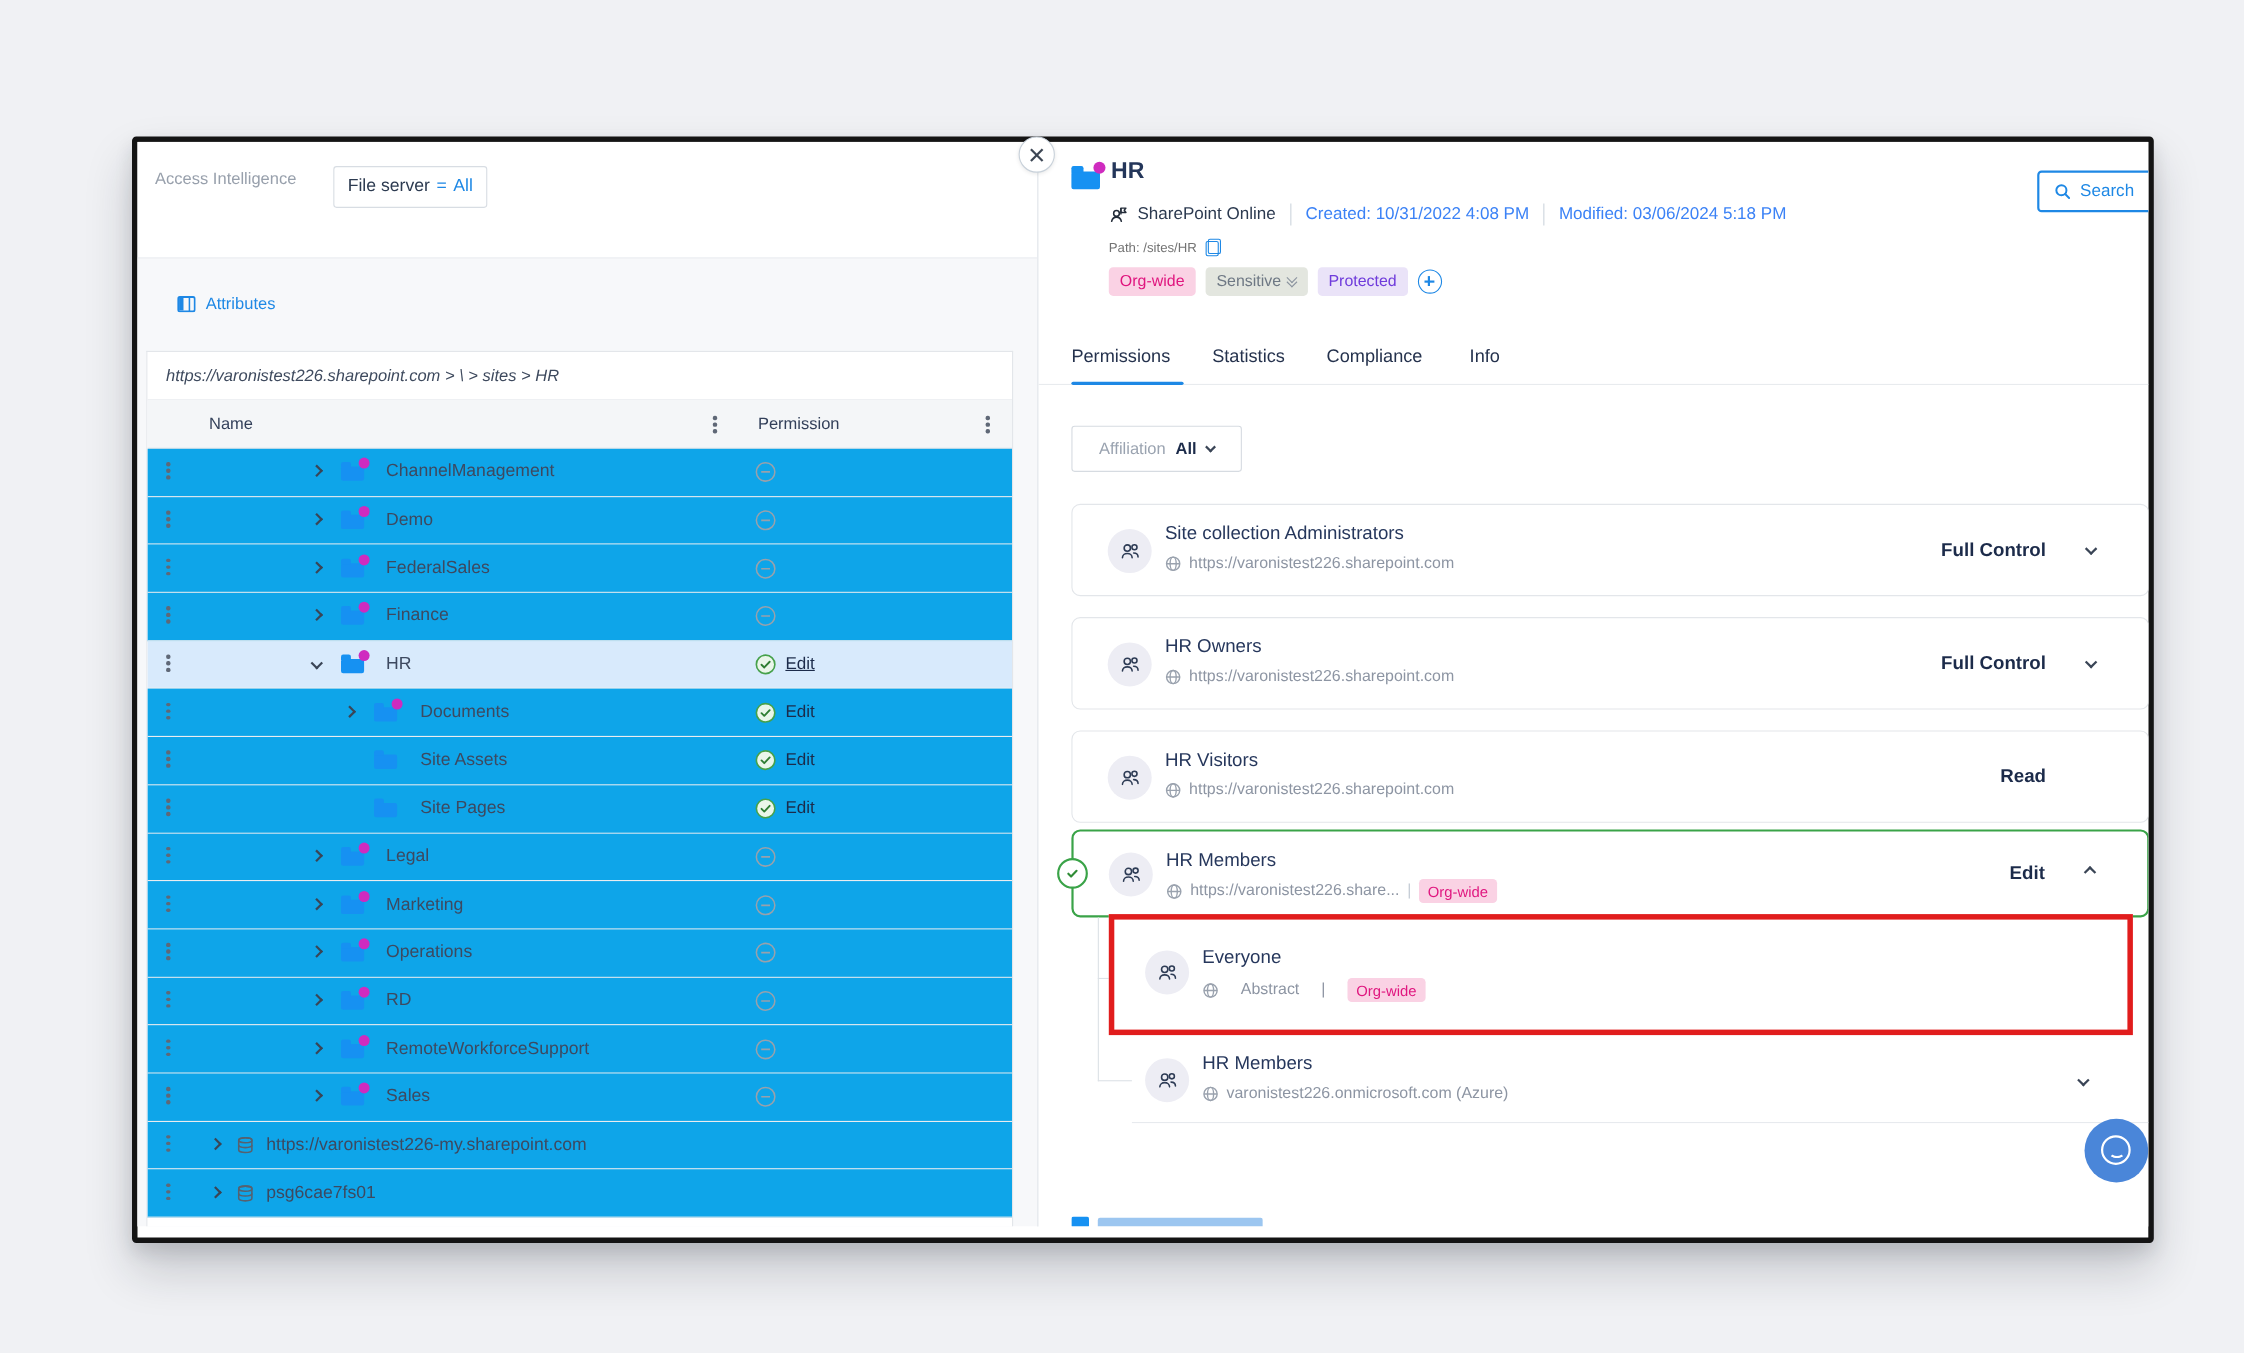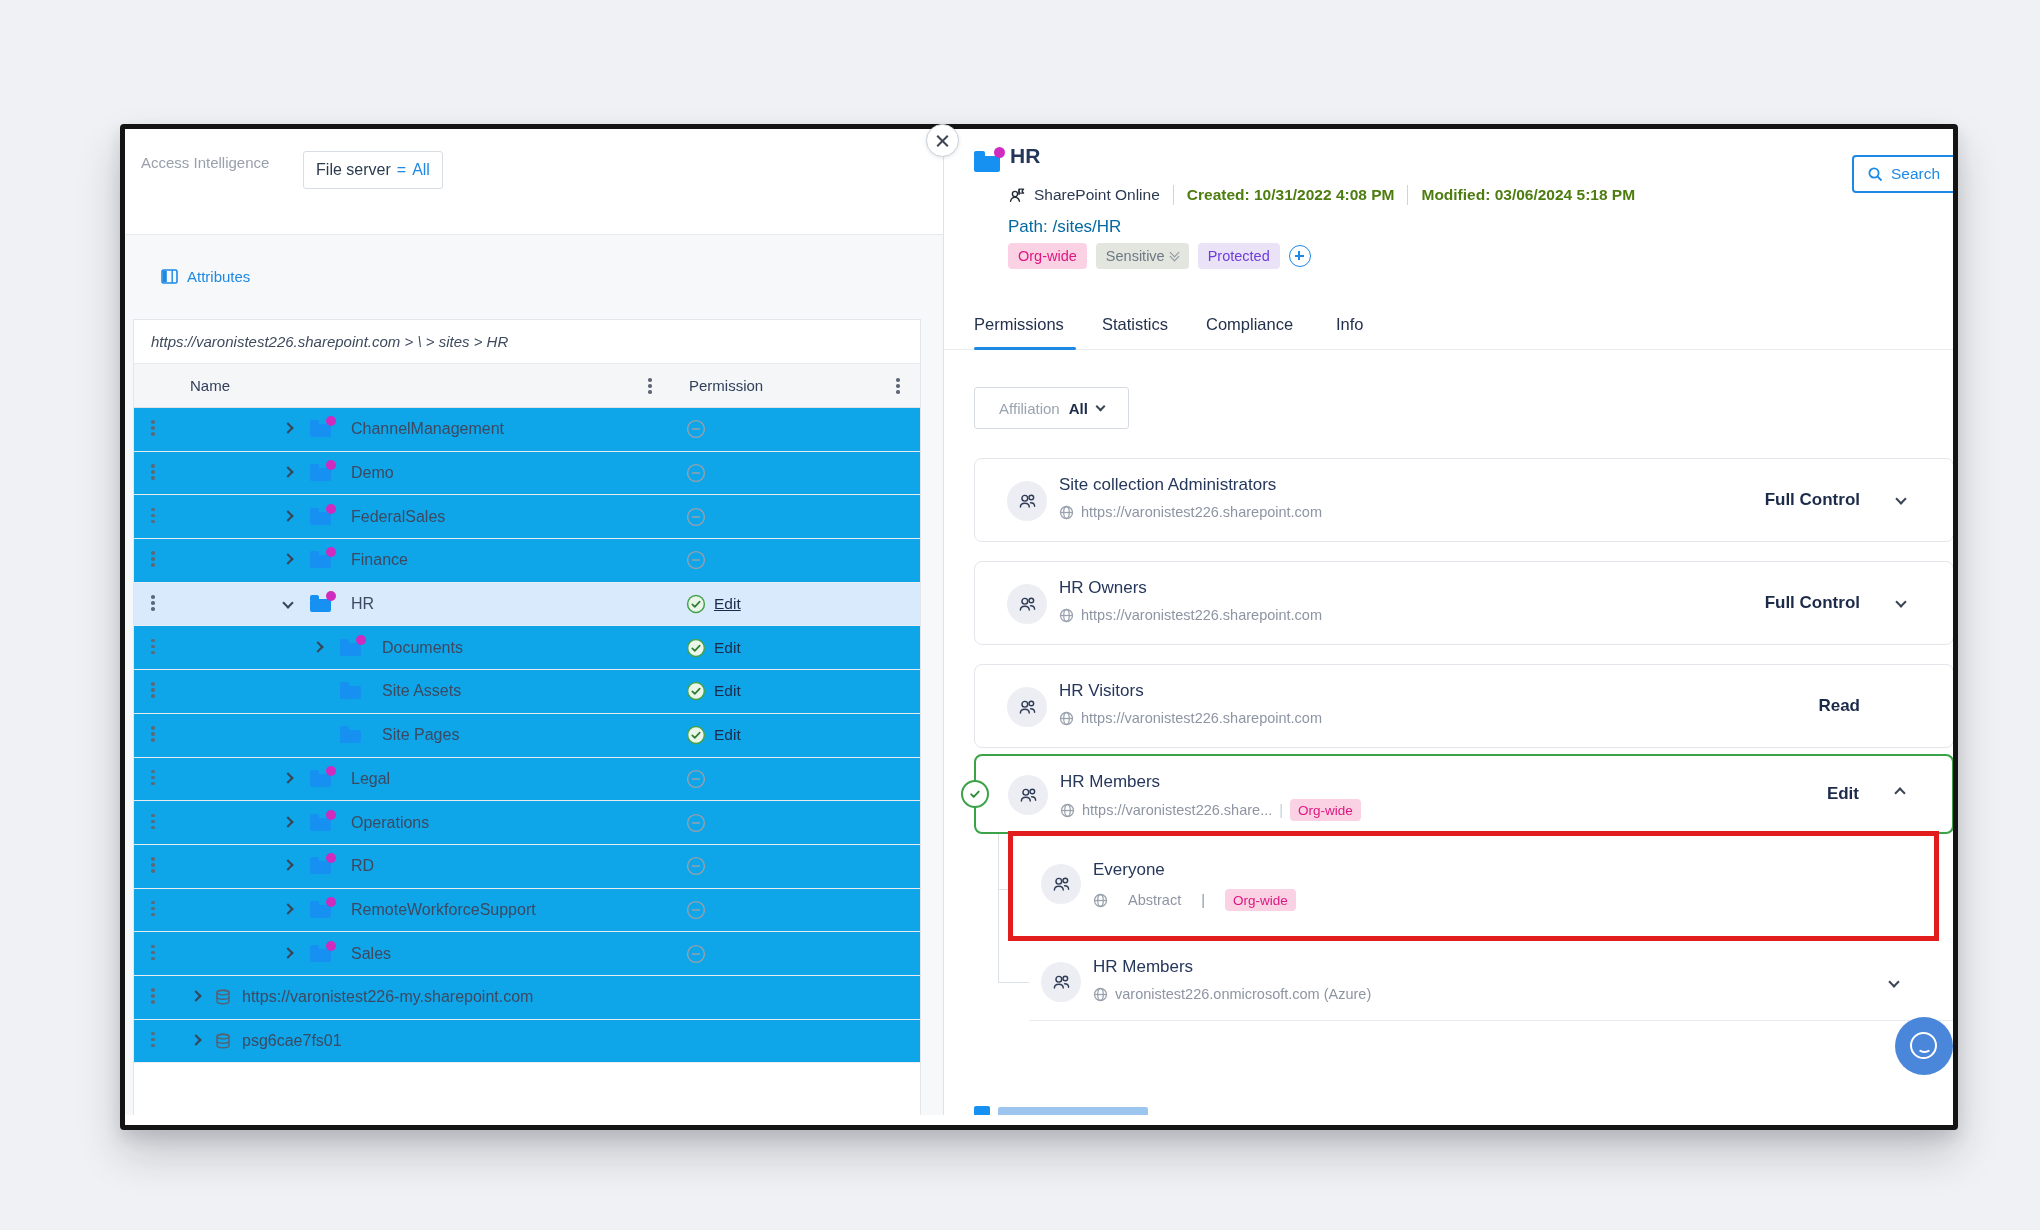--- a/index.html
+++ b/index.html
@@ -69,23 +69,23 @@
     position:absolute; left:908px; top:26px; width:130px; height:38px;
     border:2px solid #1e88e5; border-radius:4px; background:#fff; color:#1e88e5;
     display:flex; align-items:center; gap:8px; padding-left:13px; font-size:15.5px; cursor:pointer;
   }
   .rp-title-icon { position:absolute; left:30px; top:27px; width:26px; height:16px; background:#1691f2; border-radius:2px; }
   .rp-title-icon::before { content:''; position:absolute; top:-5px; left:0; width:11px; height:6px; background:#1691f2; border-radius:2px 2px 0 0; }
   .rp-title-icon::after { content:''; position:absolute; top:-9px; right:-5px; width:11px; height:11px; border-radius:50%; background:#cf2bbf; }
   .rp-title { position:absolute; left:66px; top:15px; font-size:21px; font-weight:600; color:#24365a; }
   .rp-info { position:absolute; left:64px; top:56px; display:flex; align-items:center; font-size:15.5px; color:#2c3a50; }
   .rp-info .sep { width:1px; height:20px; background:#ccd4dd; margin:0 13px; }
-  .rp-info .meta { color:#4d7c0f;font-weight:bold; }
+  .rp-info .meta { color:#3b82f6; }
   .sp-ic { margin-right:8px; display:flex; }
-  .rp-path { position:absolute; left:64px; top:88px; font-size:17px; color:#0369a1; display:flex; align-items:center; gap:8px;flex-direction:column; }
+  .rp-path { position:absolute; left:64px; top:88px; font-size:12px; color:#737373; display:flex; align-items:center; gap:8px; }
   .copy-ic { position:relative; width:14px; height:16px; cursor:pointer; }
   .copy-ic::before { content:''; position:absolute; left:0; bottom:0; width:10px; height:12px; border:1.5px solid #1e88e5; border-radius:2px; background:#fff; }
   .copy-ic::after { content:''; position:absolute; right:0; top:0; width:10px; height:12px; border:1.5px solid #1e88e5; border-radius:2px; }
   .rp-tags { position:absolute; left:64px; top:114px; display:flex; align-items:center; gap:9px; }
   .tag { height:26px; border-radius:4px; padding:0 10px; font-size:14.5px; display:flex; align-items:center; gap:5px; }
   .tag.pink { background:#fad2e4; color:#e0167f; }
   .tag.gray { background:#e3e6df; color:#6e7884; }
   .tag.purple { background:#eae3f8; color:#6f3bdb; }
   .dchev { position:relative; width:9px; height:10px; display:inline-block; }
   .dchev::before, .dchev::after { content:''; position:absolute; left:1px; width:6px; height:6px; border-right:1.5px solid #8a939e; border-bottom:1.5px solid #8a939e; transform:rotate(45deg); }
@@ -300,20 +300,34 @@
                 <line x1="6" y1="10" x2="14" y2="10" stroke="#99a1ab" stroke-width="1.5"></line>
               </svg>
             </div>
     </div>
           <div class="tree-row">
       <span class="kebab row-kebab">
               <i></i>
             </span>
       <span class="row-chev chev right" style="left: 150px;"></span>
       <div class="row-icon folder dot" style="left: 176px;"></div>
+      <span class="row-label" style="left: 217px;">Marketing</span>
+      <div class="row-perm">
+              <svg width="20" height="20" viewBox="0 0 20 20">
+                <circle cx="10" cy="10" r="8.4" fill="none" stroke="#99a1ab" stroke-width="1.4"></circle>
+                <line x1="6" y1="10" x2="14" y2="10" stroke="#99a1ab" stroke-width="1.5"></line>
+              </svg>
+            </div>
+    </div>
+          <div class="tree-row">
+      <span class="kebab row-kebab">
+              <i></i>
+            </span>
+      <span class="row-chev chev right" style="left: 150px;"></span>
+      <div class="row-icon folder dot" style="left: 176px;"></div>
       <span class="row-label" style="left: 217px;">Operations</span>
       <div class="row-perm">
               <svg width="20" height="20" viewBox="0 0 20 20">
                 <circle cx="10" cy="10" r="8.4" fill="none" stroke="#99a1ab" stroke-width="1.4"></circle>
                 <line x1="6" y1="10" x2="14" y2="10" stroke="#99a1ab" stroke-width="1.5"></line>
               </svg>
             </div>
     </div>
           <div class="tree-row">
       <span class="kebab row-kebab">

